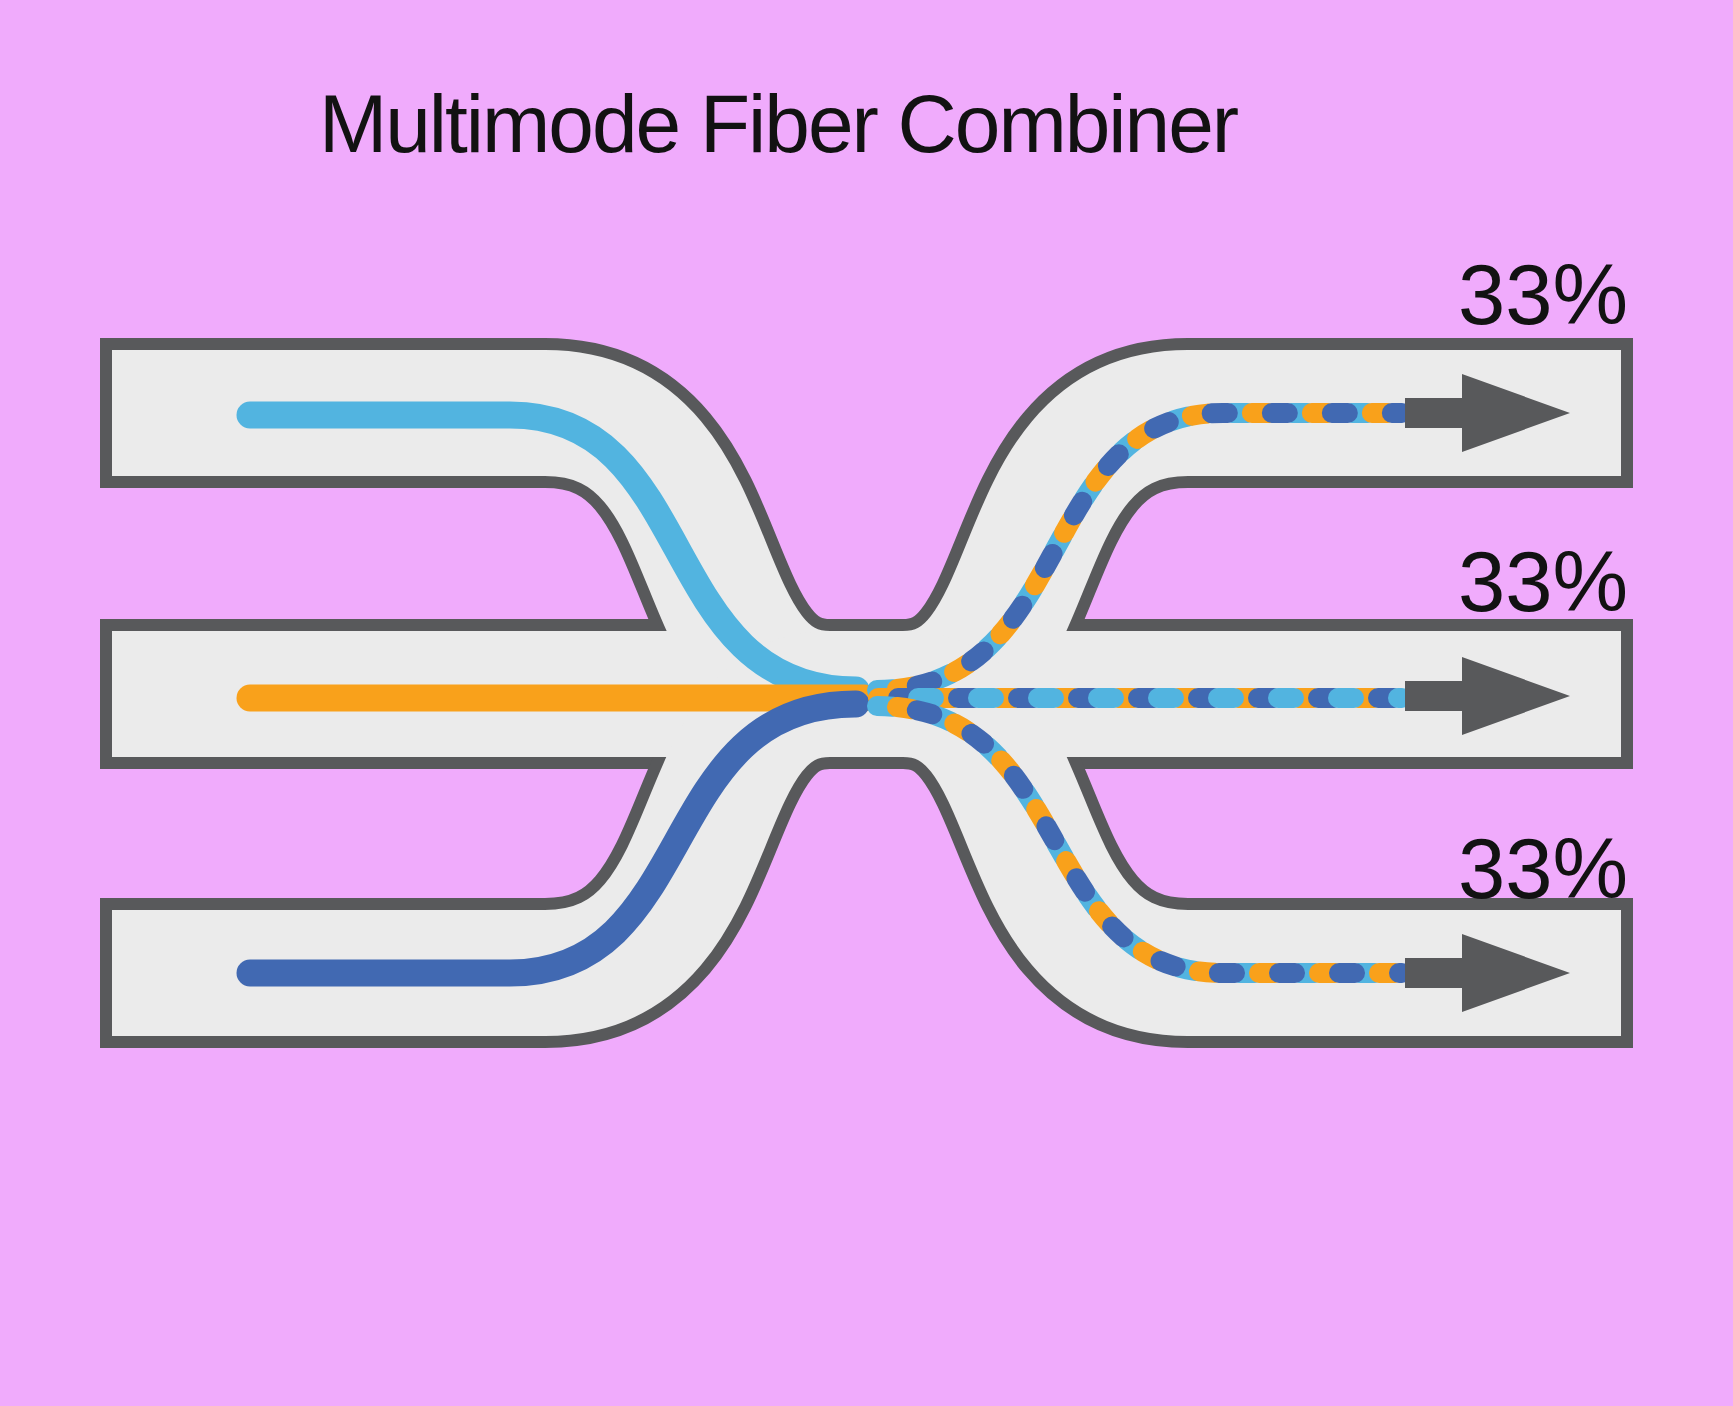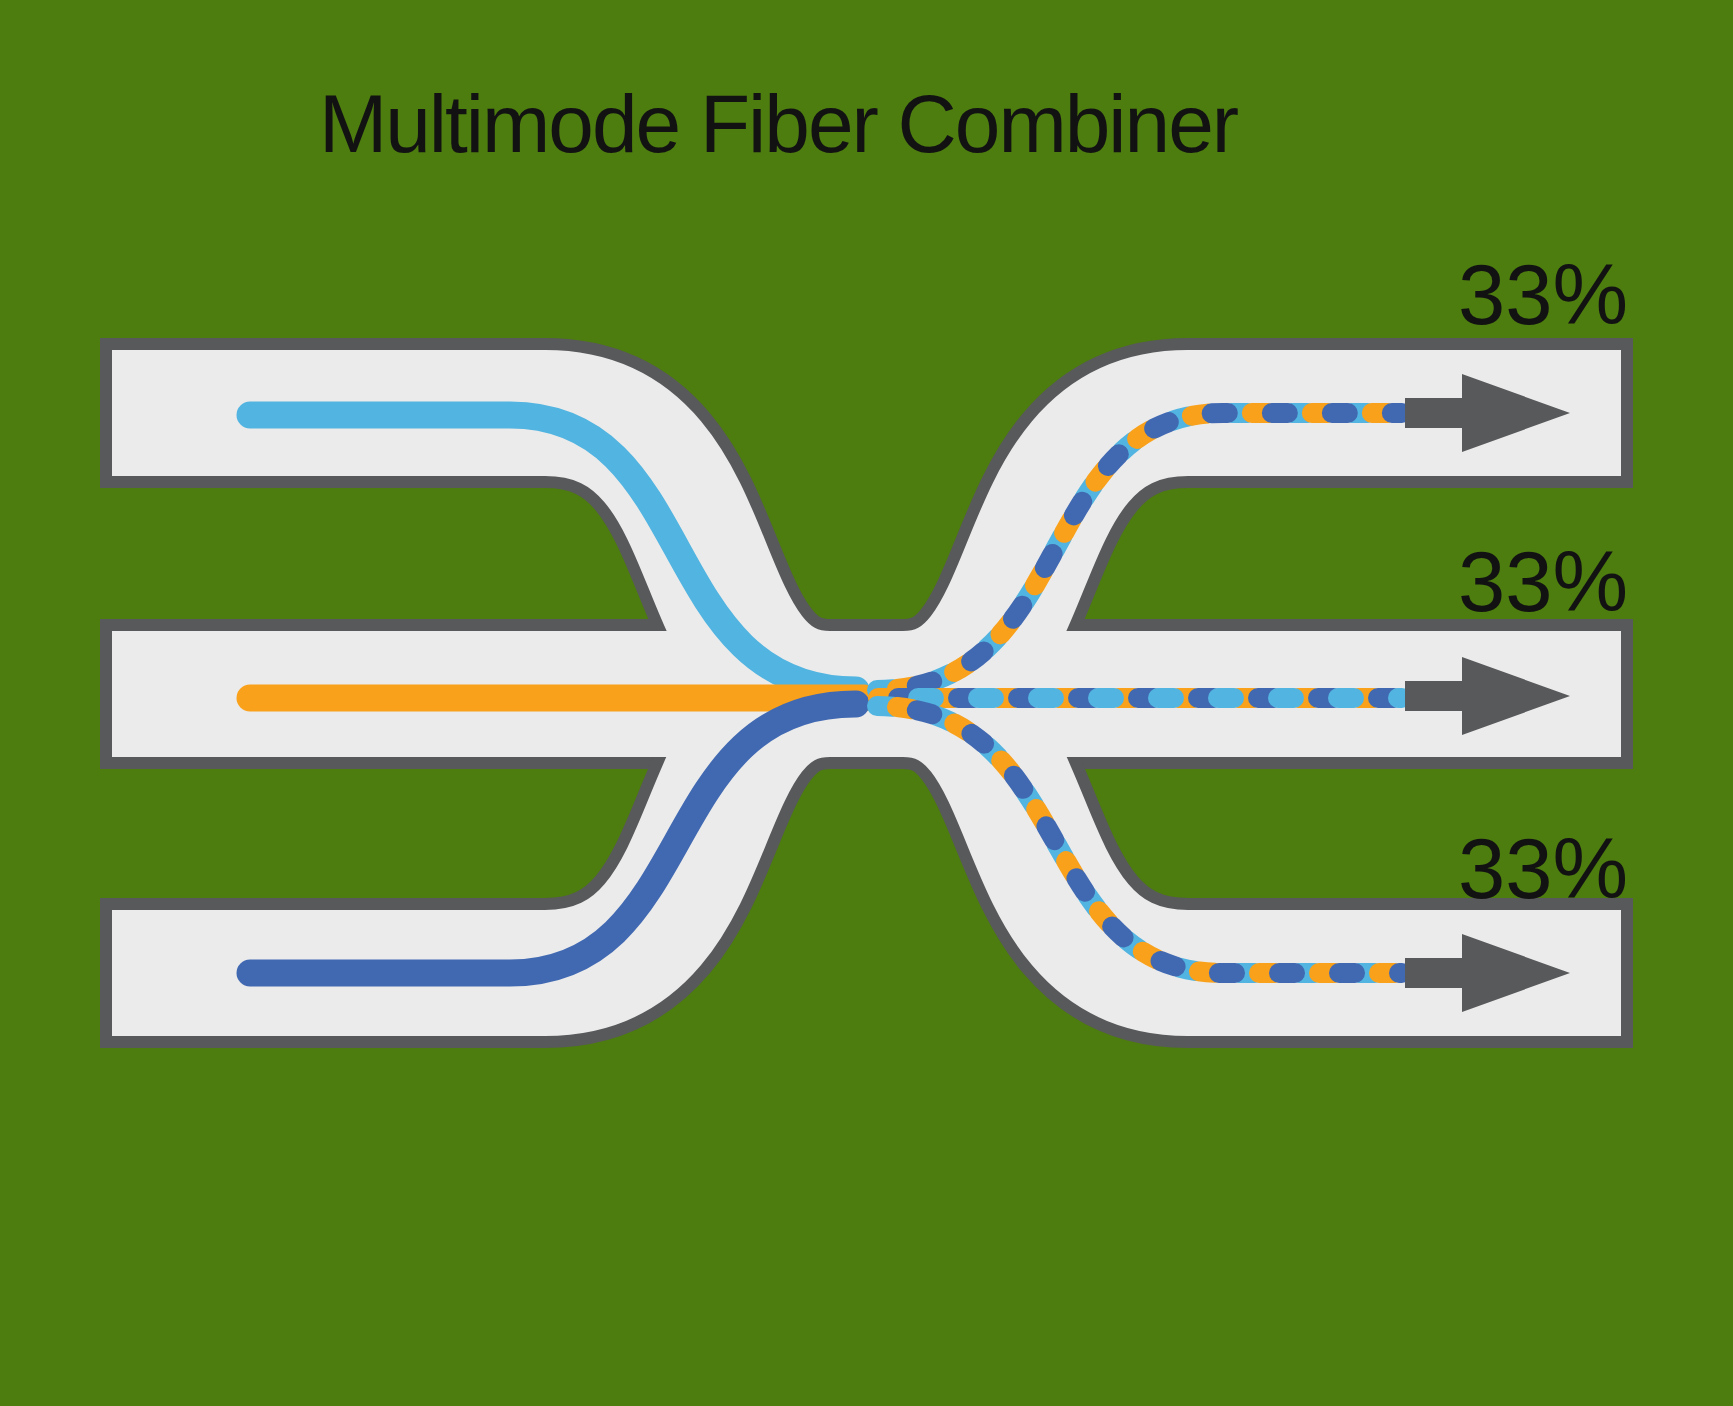--- a/index.html
+++ b/index.html
@@ -4,21 +4,21 @@
 <style>
   html, body {
     margin: 0;
     padding: 0;
     background: #ffffff;
   }
   .stage {
     position: relative;
     width: 1733px;
     height: 1406px;
-    background: #4d7c0f;
+    background: #f0abfc;
     overflow: hidden;
     font-family: "Liberation Sans", sans-serif;
   }
   svg { display: block; }
   .diagram-title {
     font-family: "Liberation Sans", sans-serif;
     font-size: 82px;
     letter-spacing: -2px;
     fill: #121212;
   }

